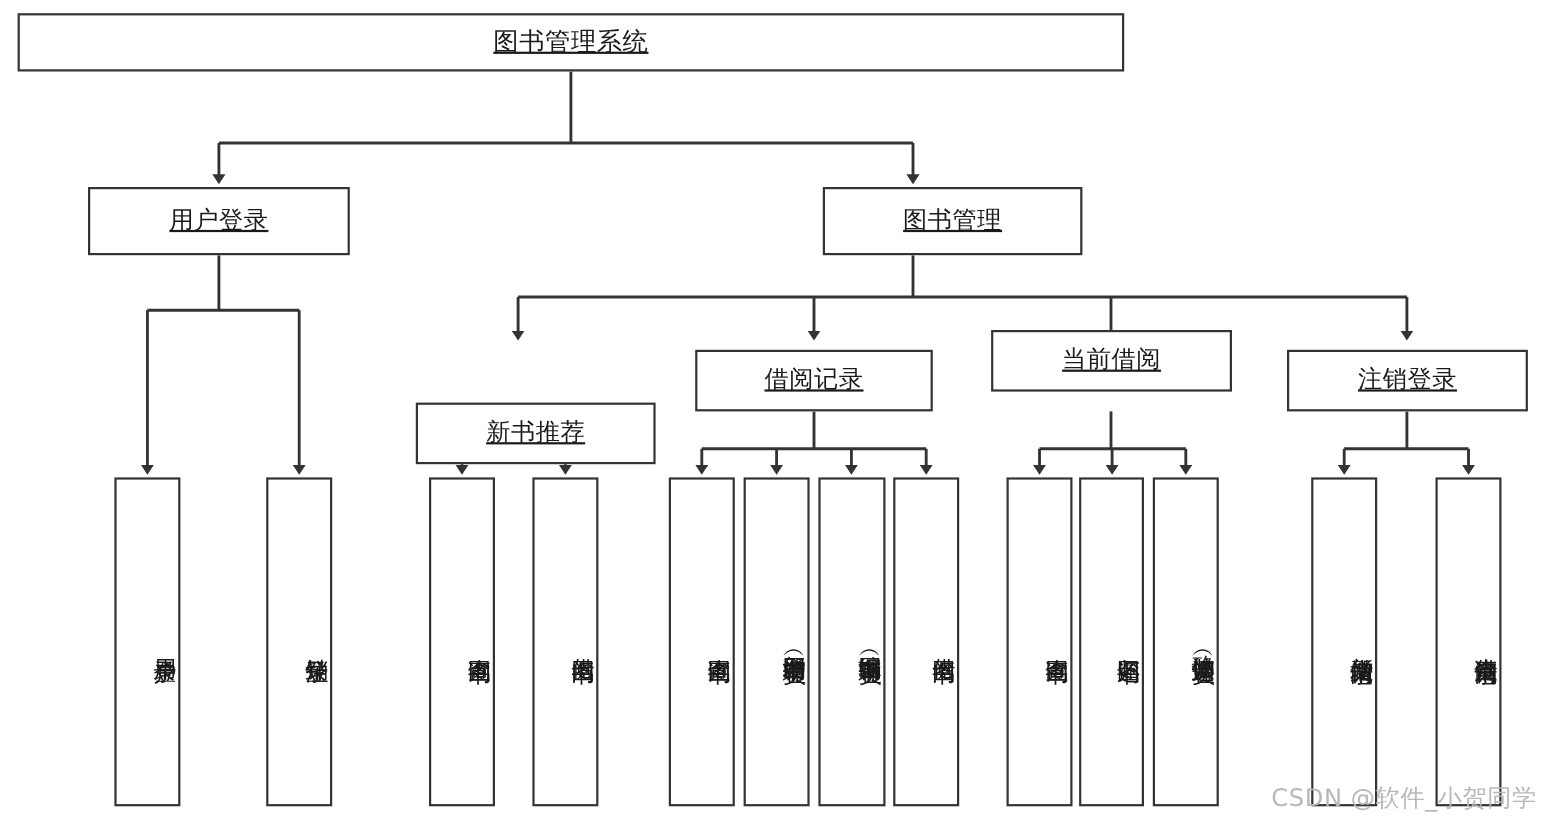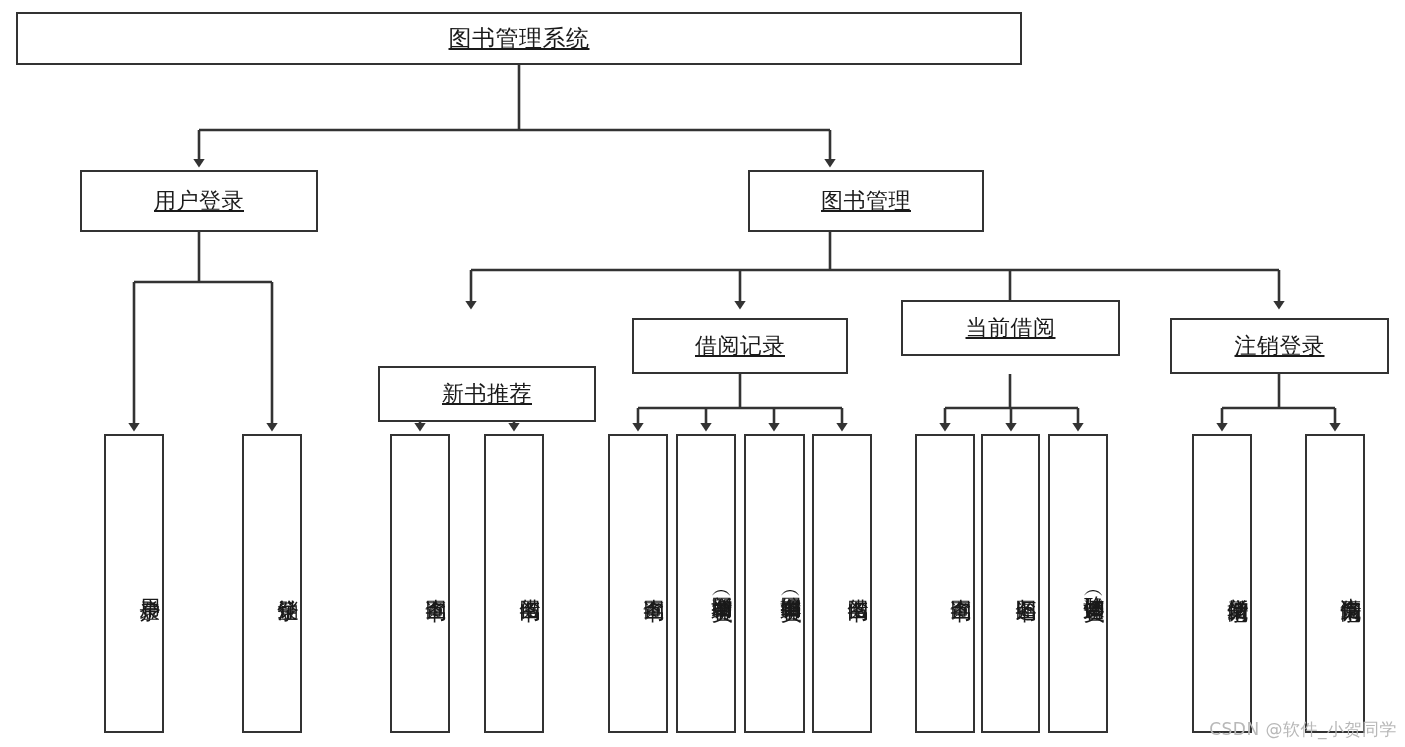--- a/index.html
+++ b/index.html
@@ -57,21 +57,21 @@
     justify-content: center;
   }
   .node-v .vtext {
     display: block;
     max-height: 100%;
   }
   .watermark {
     position: absolute;
     right: 8px;
     bottom: 6px;
-    font-size: 17px;
+    font-size: 22px;
     color: #b8b8b8;
     letter-spacing: 0.5px;
     z-index: 5;
     white-space: nowrap;
   }
 </style>
 </head>
 <body>
 
 <div id="diagram-root">

